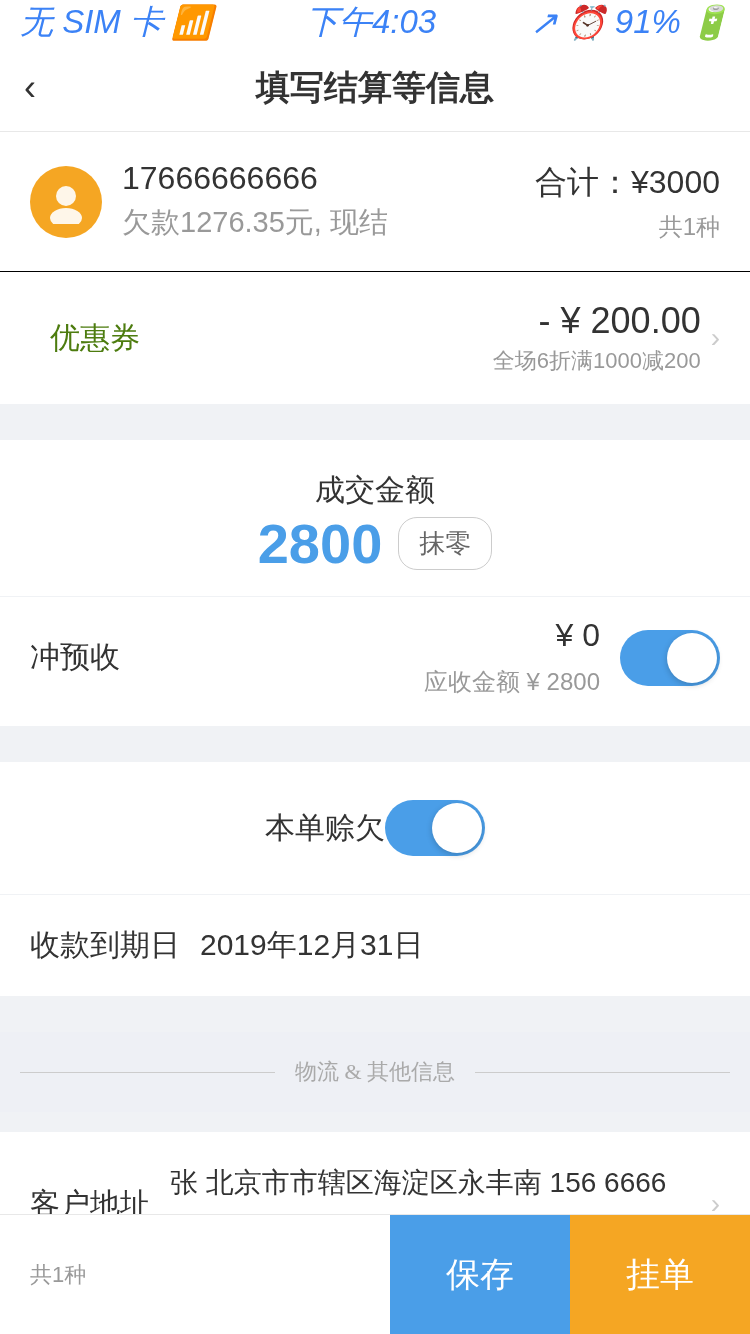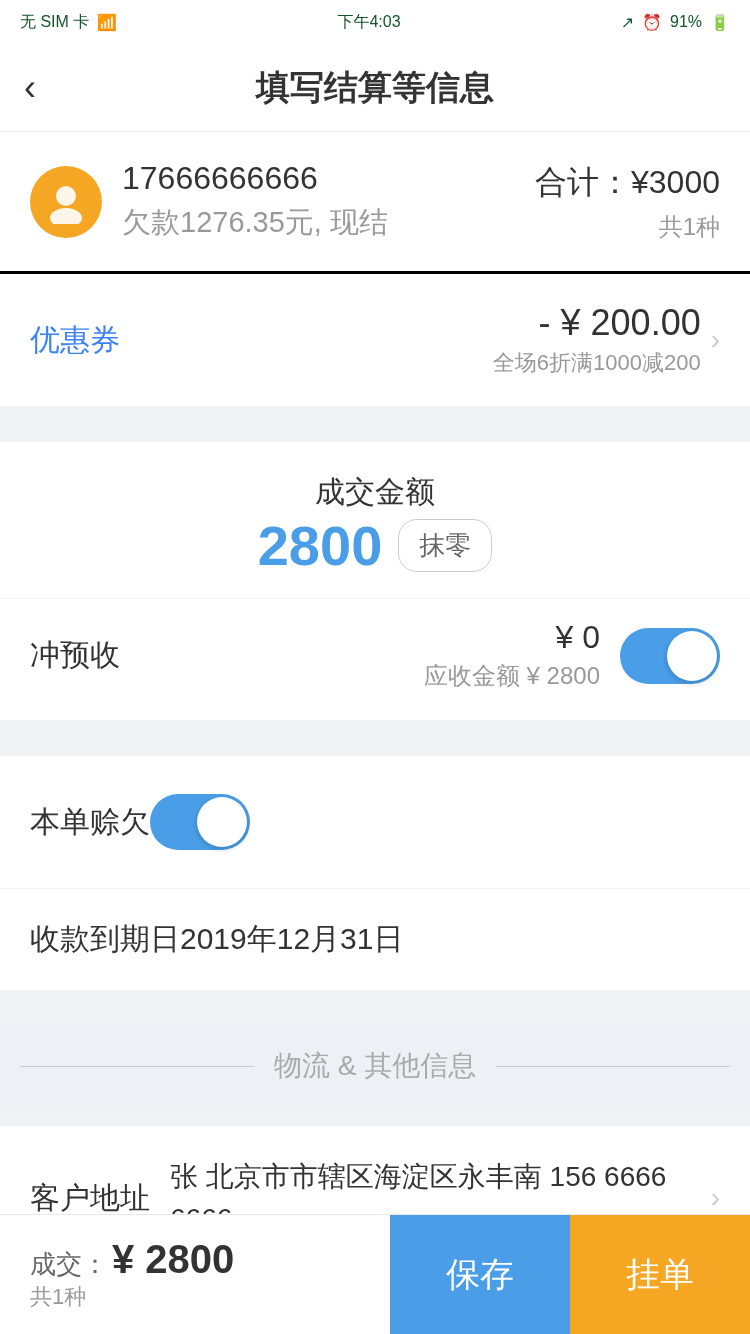--- a/index.html
+++ b/index.html
@@ -14,22 +14,23 @@
     }
 
     
     .status-bar {
       background: #fff;
       height: 44px;
       display: flex;
       align-items: center;
       justify-content: space-between;
       padding: 0 20px;
-      font-size: 16px;
-      color: #14532d;
+      font-size: 33px;
+      color: #3b82f6;
+      font-style: italic;
     }
     .status-left { display: flex; align-items: center; gap: 8px; }
     .status-right { display: flex; align-items: center; gap: 8px; }
 
     
     .nav-bar {
       background: #fff;
       height: 88px;
       display: flex;
       align-items: center;
@@ -61,21 +62,21 @@
       background: #fff;
       margin-bottom: 16px;
     }
 
     
     .user-row {
       background: #fff;
       display: flex;
       align-items: center;
       padding: 28px 30px;
-      border-bottom: 3px solid #000000;
+      border-bottom: 1px solid #000000;
     }
     .avatar {
       width: 72px;
       height: 72px;
       border-radius: 50%;
       background: #f5a623;
       display: flex;
       align-items: center;
       justify-content: center;
       margin-right: 20px;
@@ -89,21 +90,21 @@
     .total-count { font-size: 24px; color: #999; margin-top: 6px; }
 
     
     .coupon-row {
       background: #fff;
       display: flex;
       align-items: center;
       justify-content: space-between;
       padding: 28px 30px;
     }
-    .coupon-label { font-size: 30px; color: #3b82f6; }
+    .coupon-label { font-size: 30px; color: #4d7c0f; margin-left: 20px; }
     .coupon-right { display: flex; flex-direction: column; align-items: flex-end; }
     .coupon-discount { font-size: 36px; color: #333; font-weight: 500; }
     .coupon-desc { font-size: 22px; color: #999; margin-top: 4px; }
     .chevron-right {
       color: #ccc;
       font-size: 28px;
       margin-left: 10px;
     }
 
     
@@ -144,21 +145,21 @@
     .prepay-row {
       background: #fff;
       display: flex;
       align-items: center;
       justify-content: space-between;
       padding: 20px 30px 28px;
       border-top: 1px solid #f0f2f5;
     }
     .prepay-label { font-size: 30px; color: #333; }
     .prepay-amount { font-size: 32px; color: #333; font-weight: 500; }
-    .prepay-sub { font-size: 24px; color: #999; margin-top: 4px; }
+    .prepay-sub { font-size: 24px; color: #999; margin-top: 12px; }
 
     
     .toggle {
       width: 100px;
       height: 56px;
       border-radius: 28px;
       background: #4a9ee8;
       position: relative;
       cursor: pointer;
       flex-shrink: 0;
@@ -184,54 +185,55 @@
       flex-direction: column;
       align-items: flex-end;
       margin-right: 20px;
     }
 
     
     .credit-row {
       background: #fff;
       display: flex;
       align-items: center;
-      justify-content: flex-start;
+      justify-content: center;
       padding: 38px 30px;
     }
     .credit-label { font-size: 30px; color: #333; }
 
     
     .date-row {
       background: #fff;
       display: flex;
       align-items: center;
       padding: 30px 30px;
       border-top: 1px solid #f0f2f5;
     }
-    .date-label { font-size: 30px; color: #333; }
+    .date-label { font-size: 30px; color: #333; margin-right: 20px; }
     .date-value { font-size: 30px; color: #333; }
 
     
     .section-divider {
       background: #eef0f5;
       height: 80px;
       display: flex;
       align-items: center;
       justify-content: center;
     }
     .section-divider-line {
       flex: 1;
       height: 1px;
       background: #ccc;
       margin: 0 20px;
     }
     .section-divider-text {
-      font-size: 28px;
+      font-size: 22px;
       color: #aaa;
       white-space: nowrap;
+      font-family: Liberation Serif, serif;
     }
 
     
     .address-row {
       background: #fff;
       display: flex;
       align-items: center;
       padding: 30px 30px;
     }
     .address-label { font-size: 30px; color: #333; width: 120px; flex-shrink: 0; margin-right: 20px; }
@@ -383,21 +385,17 @@
       <span class="address-chevron">›</span>
     </div>
   </div>
 
   <div style="height: 200px; background: #f0f2f5;"></div>
 
 </div>
 
 <div class="bottom-bar">
   <div class="bottom-summary">
-    <div style="display:flex;align-items:baseline;gap:4px;">
-      <span class="bottom-transaction">成交：</span>
-      <span class="bottom-amount">¥ 2800</span>
-    </div>
     <div class="bottom-count">共1种</div>
   </div>
   <div class="bottom-btn btn-save">保存</div>
   <div class="bottom-btn btn-pending">挂单</div>
 </div>
 
 </body></html>

